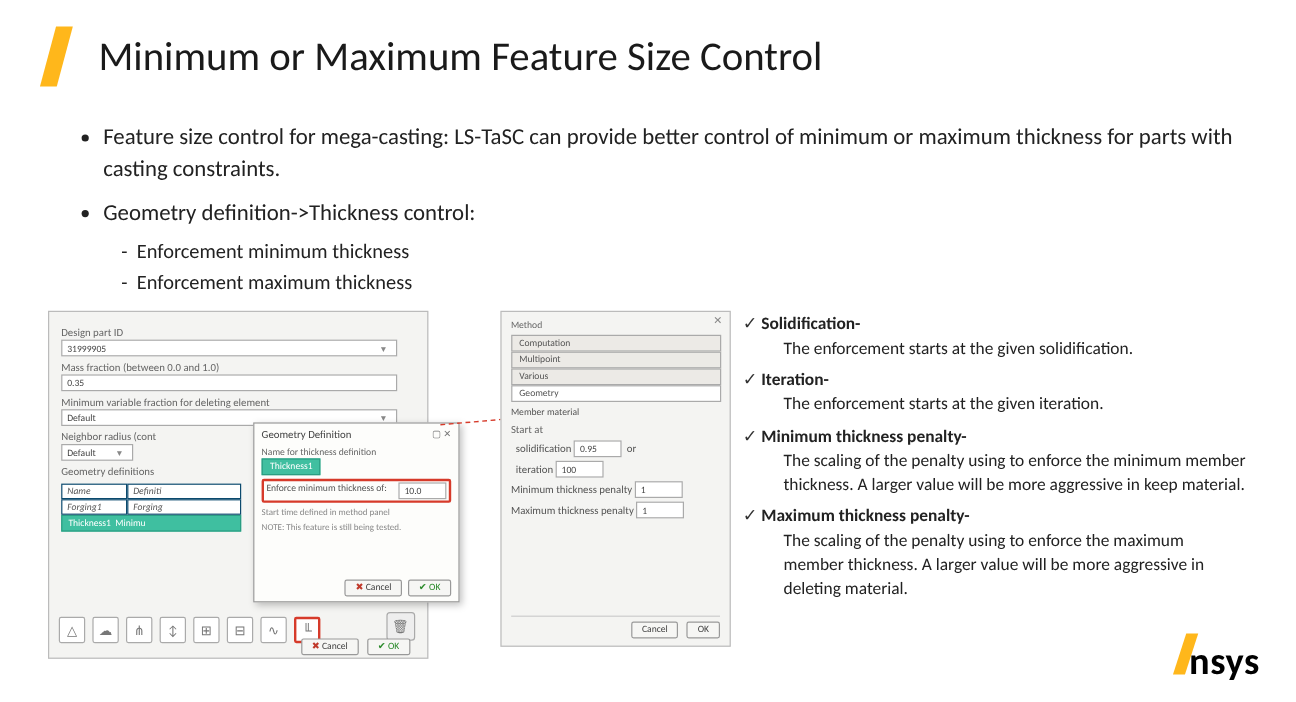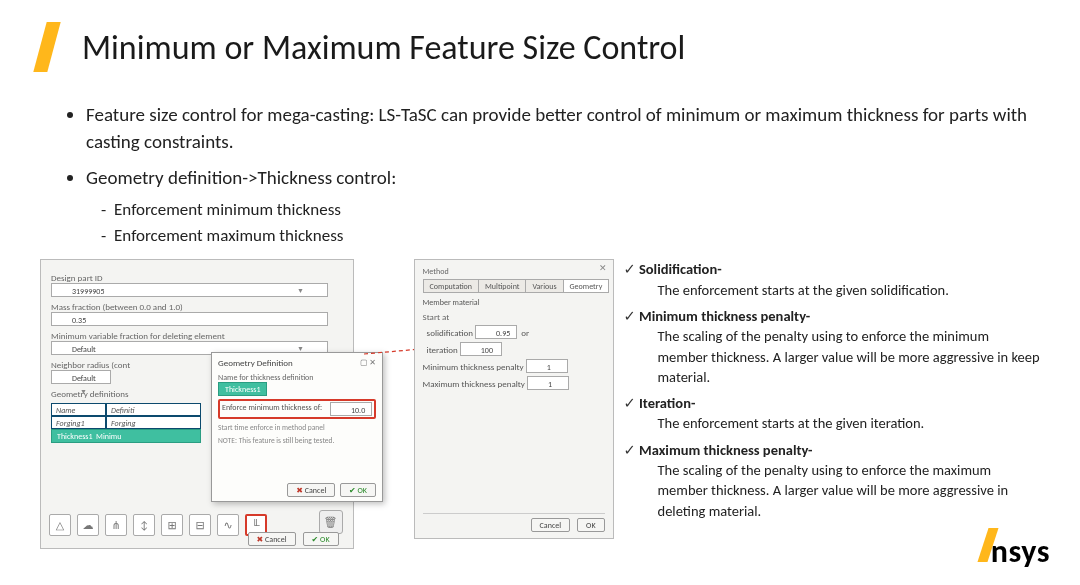--- a/index.html
+++ b/index.html
@@ -50,21 +50,21 @@
     border: 1px solid #bbb;
     font-size: 9px;
     color: #555;
     position: relative;
   }
   .panel-a { width: 330px; height: 290px; padding: 8px 10px; }
   .panel-b { width: 200px; height: 280px; padding: 6px 8px; display:flex; flex-direction:column;}
   .lbl { display:block; margin-top:4px; color:#666; }
   .inp {
     display:inline-block; background:#fff; border:1px solid #aaa;
-    height:14px; min-width:40px; padding:0 20px; font-size:8px; line-height:14px;
+    height:14px; min-width:40px; padding:0 4px; font-size:8px; line-height:14px;
     color:#444;
   }
   .drop::after { content:"▼"; float:right; font-size:7px; color:#888; margin-right:3px;}
   .wide { width: 95%; display:block; }
   .row { margin-top:3px; }
   .popup {
     position:absolute;
     top: 92px; left: 170px;
     width: 172px; height: 150px;
     background:#fdfdfb;
@@ -107,21 +107,21 @@
   }
   .toolbtn.red-hl { border:2px solid #d63a2a; }
   .trash { position:absolute; right:10px; bottom:14px; width:24px; height:24px; border:1px solid #aaa; background:#eee; border-radius:3px; display:flex; align-items:center; justify-content:center; color:#777; font-size:11px;}
   .tableish {
     display:grid; grid-template-columns: 55px 1fr; gap:0;
     font-size:8px; margin-top:4px;
   }
   .tableish div { border:1px solid #0c4a6e; background:#fff; padding:1px 4px; height:13px; overflow:hidden;font-style:italic;}
   .th-row { background:#3fbfa0; color:#fff; grid-column:1 / span 2; padding:1px 5px; height:14px; font-size:8px; border:1px solid #2a9d82;}
   .strut { flex:1 1 auto;}
-  .panel-b .tabs { display:flex; gap:-1px; font-size:8px;}
+  .panel-b .tabs { display:flex; gap:-1px; font-size:8px;flex-direction:column;}
   .panel-b .tab { border:1px solid #aaa; background:#eceae6; padding:1px 6px; margin-right:-1px;}
   .panel-b .tab.active { background:#fff; }
   .panel-b .closex { position:absolute; top:2px; right:6px; font-size:9px; color:#888;}
   .panel-b .group-title { font-size:8px; color:#555; margin-top:4px;}
   .panel-b .footer { display:flex; justify-content:flex-end; gap:4px; padding-top:4px; border-top:1px solid #ccc;}
   .arrow {
     position: relative;
     width: 40px; height: 1px;
     align-self: center;
     margin-top: -120px;
@@ -206,21 +206,21 @@
         <div class="titlebar">
           <span>Geometry Definition</span>
           <span class="x">▢ ✕</span>
         </div>
         <span class="lbl" style="margin-top:0">Name for thickness definition</span>
         <span class="greenbox">Thickness1</span>
         <div class="hl-red">
           <span>Enforce minimum thickness of:</span>
           <span class="inp">10.0</span>
         </div>
-        <div class="note">Start time enforce in method panel</div>
+        <div class="note">Start time defined in method panel</div>
         <div class="note">NOTE: This feature is still being tested.</div>
         <div class="btnrow">
           <span class="btn cancel">Cancel</span>
           <span class="btn ok">✔ <span>OK</span></span>
         </div>
       </div>
 
       
       <div class="toolbar">
         <div class="toolbtn">△</div>
@@ -281,26 +281,26 @@
         <span class="btn">OK</span>
       </div>
     </div>
 
     <div class="checks">
       <div class="item">
         <div class="hdr"><b>Solidification-</b></div>
         <div class="desc">The enforcement starts at the given solidification.</div>
       </div>
       <div class="item">
+        <div class="hdr"><b>Iteration-</b></div>
+        <div class="desc">The enforcement starts at the given iteration.</div>
+      </div>
+      <div class="item">
         <div class="hdr"><b>Minimum thickness penalty-</b></div>
         <div class="desc">The scaling of the penalty using to enforce the minimum member thickness. A larger value will be more aggressive in keep material.</div>
-      </div>
-      <div class="item">
-        <div class="hdr"><b>Iteration-</b></div>
-        <div class="desc">The enforcement starts at the given iteration.</div>
       </div>
       <div class="item">
         <div class="hdr"><b>Maximum thickness penalty-</b></div>
         <div class="desc">The scaling of the penalty using to enforce the maximum member thickness. A larger value will be more aggressive in deleting material.</div>
       </div>
     </div>
   </div>
 
   <div class="logo">
     <span class="a-slash"></span><span>nsys</span>

